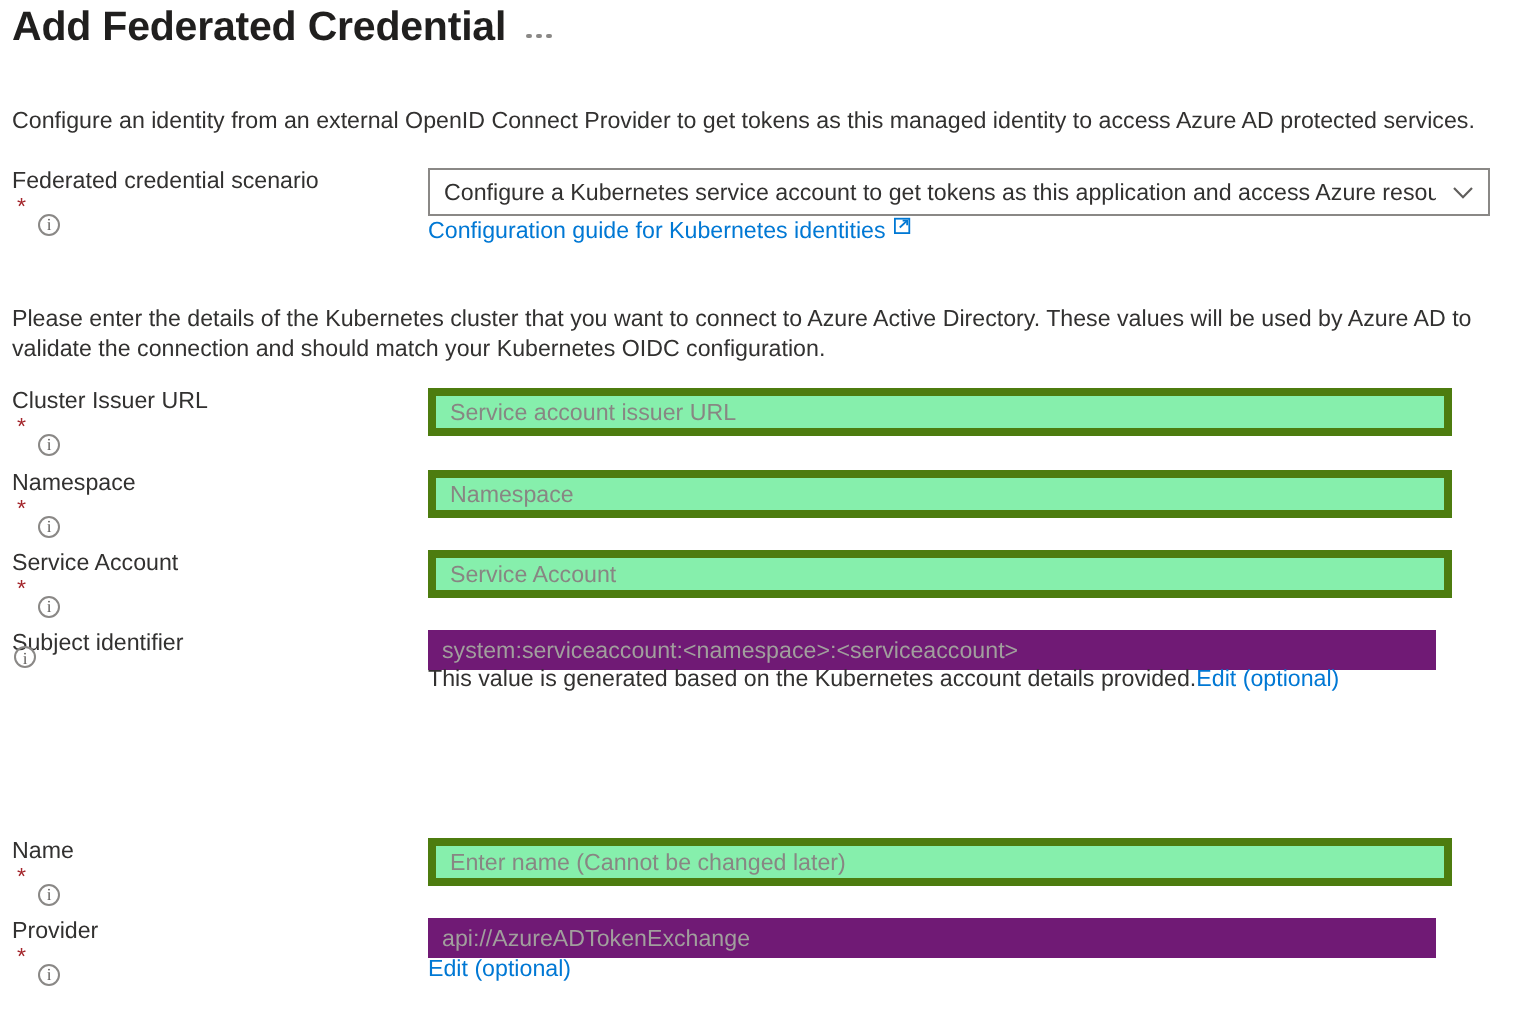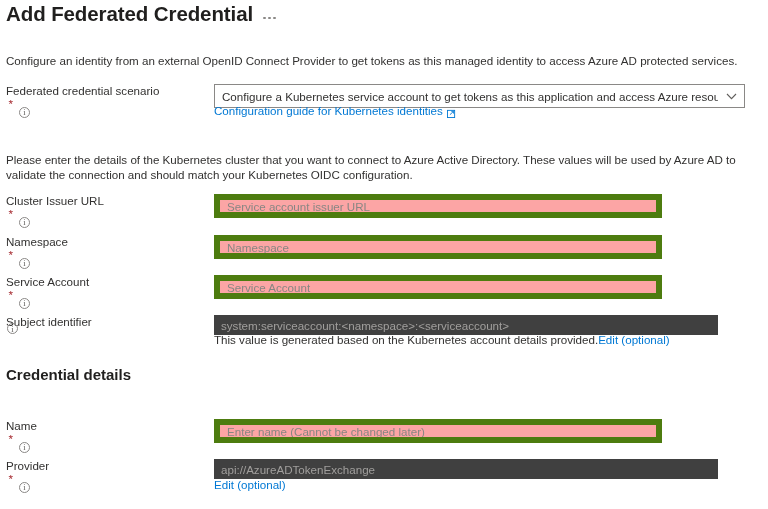--- a/index.html
+++ b/index.html
@@ -122,24 +122,24 @@
     color: #605e5c;
     font-family: "Liberation Serif", serif;
   }
   .info-icon.attached { margin-left: 1px; top: -5px; }
 
   
   .text-input {
     position: absolute;
     left: 214px;
     top: 0;
-    width: 448px;
+    width: 512px;
     height: 24px;
-    border: 6px solid #4d7c0f;
-    background: #fca5a5;
+    border: 4px solid #4d7c0f;
+    background: #86efac;
     font-family: "Liberation Sans", sans-serif;
     font-size: 11.6px;
     color: #323130;
     padding: 0 7px;
     outline: none;
   }
   .text-input::placeholder { color: #888683; opacity: 1; }
 
   .select-wrap {
     position: absolute;
@@ -169,21 +169,21 @@
     flex: 0 0 auto;
   }
   .chev svg { display: block; }
 
   .readonly-field {
     position: absolute;
     left: 214px;
     top: 0;
     width: 504px;
     height: 20px;
-    background: #404040;
+    background: #701a75;
     border: none;
     display: flex;
     align-items: center;
     padding-left: 7px;
     font-size: 11.6px;
     color: #a19f9d;
     white-space: nowrap;
   }
 
   .field-help {
@@ -197,21 +197,21 @@
   .link {
     color: #0078d4;
     text-decoration: none;
     font-size: 11.6px;
     cursor: pointer;
   }
   .link-row {
     position: absolute;
     left: 214px;
     display: flex;
-    align-items: flex-start;
+    align-items: flex-end;
     gap: 4px;
     white-space: nowrap;
   }
   .ext-icon { display: inline-block; vertical-align: middle; }
 </style>
 </head>
 <body>
 
 <div class="page">
 
@@ -286,21 +286,20 @@
     <div class="field-label">
       <span>Subject identifier</span>
       <span class="info-icon attached"></span>
     </div>
     <div class="readonly-field">system:serviceaccount:&lt;namespace&gt;:&lt;serviceaccount&gt;</div>
   </div>
   <div class="field-help" style="top:333px;">
     <span>This value is generated based on the Kubernetes account details provided.</span><span class="link">Edit (optional)</span>
   </div>
 
-  <div class="section-heading" style="top:366px;">Credential details</div>
 
   <div class="field-row" style="top:419px;">
     <div class="field-label">
       <span>Name</span>
       <span class="req-star">*</span>
       <span class="info-icon"></span>
     </div>
     <input class="text-input" type="text" placeholder="Enter name (Cannot be changed later)" style="">
   </div>
 

